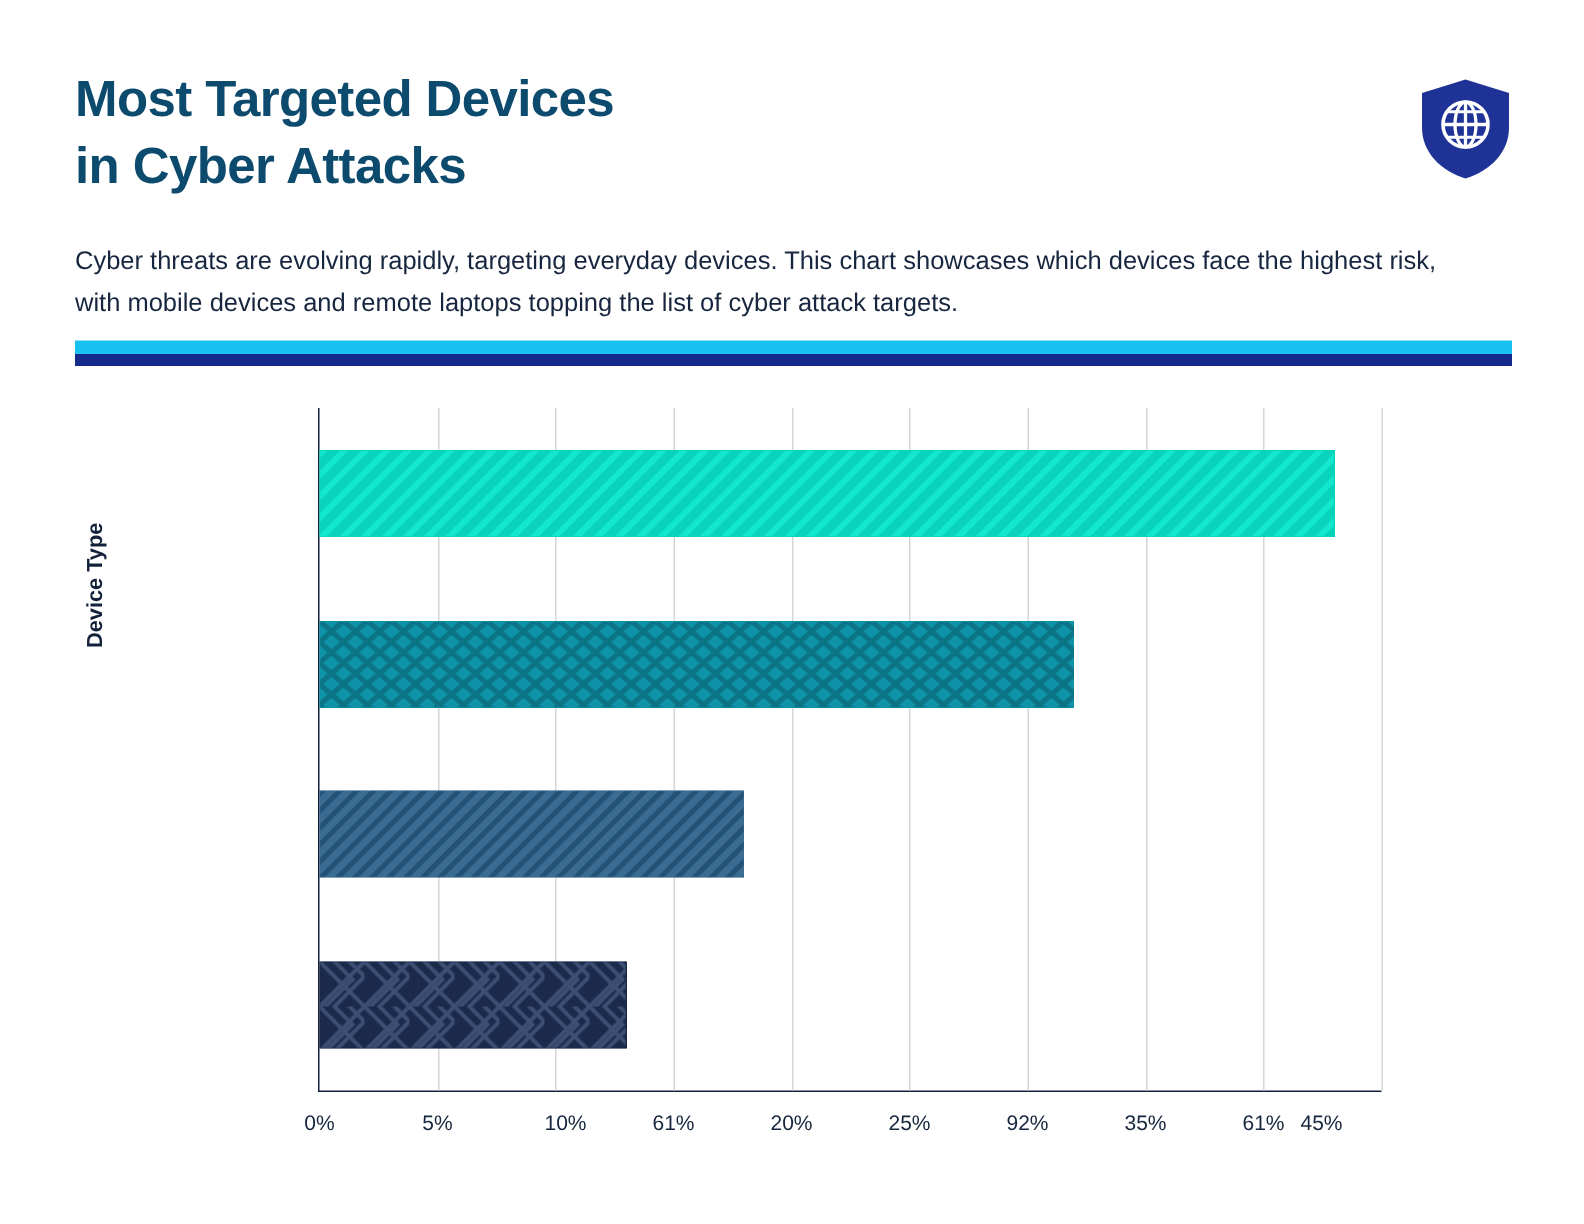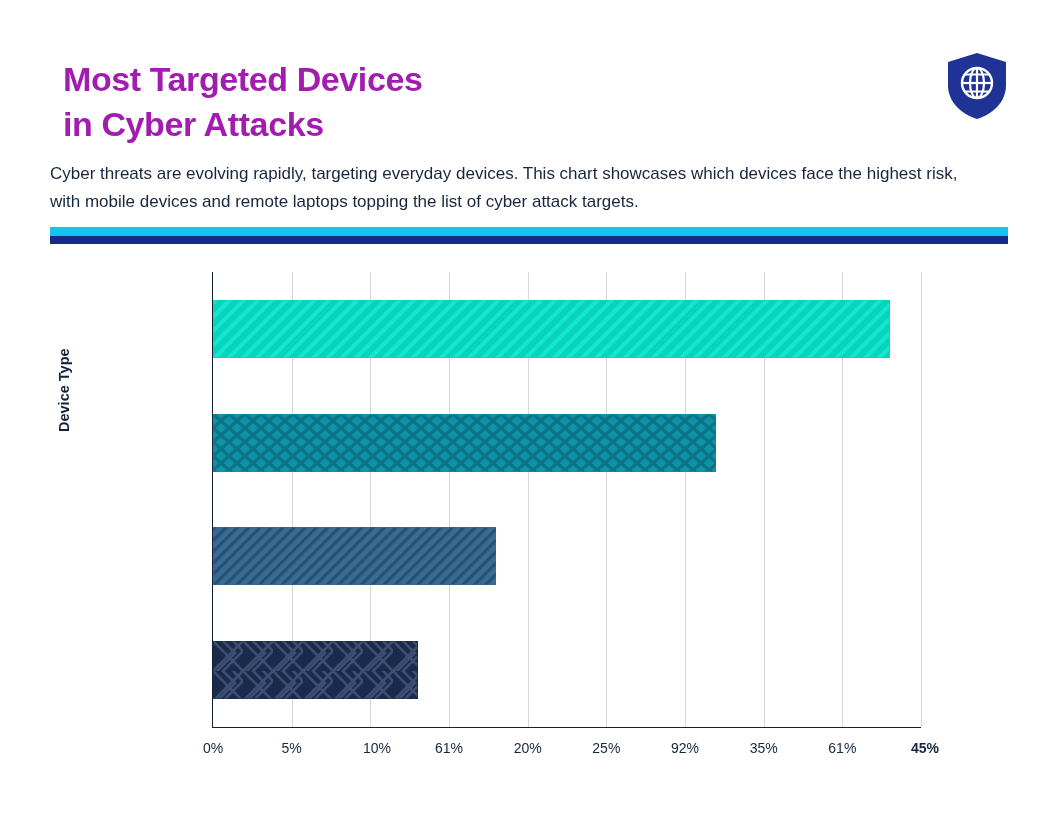--- a/index.html
+++ b/index.html
@@ -19,23 +19,23 @@
   #header-block {
     position: absolute;
     left: 50px;
     top: 44px;
     width: 740px;
   }
   #page-title {
     font-size: 34px;
     font-weight: bold;
     line-height: 1.33;
-    color: #a21caf;
+    color: #0c4a6e;
     letter-spacing: -0.4px;
-    margin: 13px;
+    margin: 0;
     white-space: pre-line;
   }
   #subtitle {
     position: absolute;
     left: 50px;
     top: 160px;
     width: 910px;
     font-size: 17px;
     line-height: 1.62;
     color: #17263e;
@@ -174,21 +174,21 @@
       <div class="xtick" style="left: 314.667px;">20%</div>
       <div class="gridline" style="left: 393.333px;"></div>
       <div class="xtick" style="left: 393.333px;">25%</div>
       <div class="gridline" style="left: 472px;"></div>
       <div class="xtick" style="left: 472px;">92%</div>
       <div class="gridline" style="left: 550.667px;"></div>
       <div class="xtick" style="left: 550.667px;">35%</div>
       <div class="gridline" style="left: 629.333px;"></div>
       <div class="xtick" style="left: 629.333px;">61%</div>
       <div class="gridline" style="left: 708px;"></div>
-      <div class="xtick" style="left: 712px; font-weight: bold;">45%</div>
+      <div class="xtick" style="left: 668px;">45%</div>
       <svg class="bar" viewBox="0 0 676.5333333333334 58" preserveAspectRatio="none" style="left: 0px; top: 27.875px; width: 676.533px;">
         <rect x="0" y="0" width="676.5333333333334" height="58" fill="url(#pat-0)" stroke="#0ad3bb" stroke-width="1"></rect>
       </svg>
       <svg class="bar" viewBox="0 0 503.4666666666667 58" preserveAspectRatio="none" style="left: 0px; top: 141.625px; width: 503.467px;">
         <rect x="0" y="0" width="503.4666666666667" height="58" fill="url(#pat-1)" stroke="#0e93a8" stroke-width="1"></rect>
       </svg>
       <svg class="bar" viewBox="0 0 283.2 58" preserveAspectRatio="none" style="left: 0px; top: 255.375px; width: 283.2px;">
         <rect x="0" y="0" width="283.2" height="58" fill="url(#pat-2)" stroke="#3a6c93" stroke-width="1"></rect>
       </svg>
       <svg class="bar" viewBox="0 0 204.5333333333333 58" preserveAspectRatio="none" style="left: 0px; top: 369.125px; width: 204.533px;">

